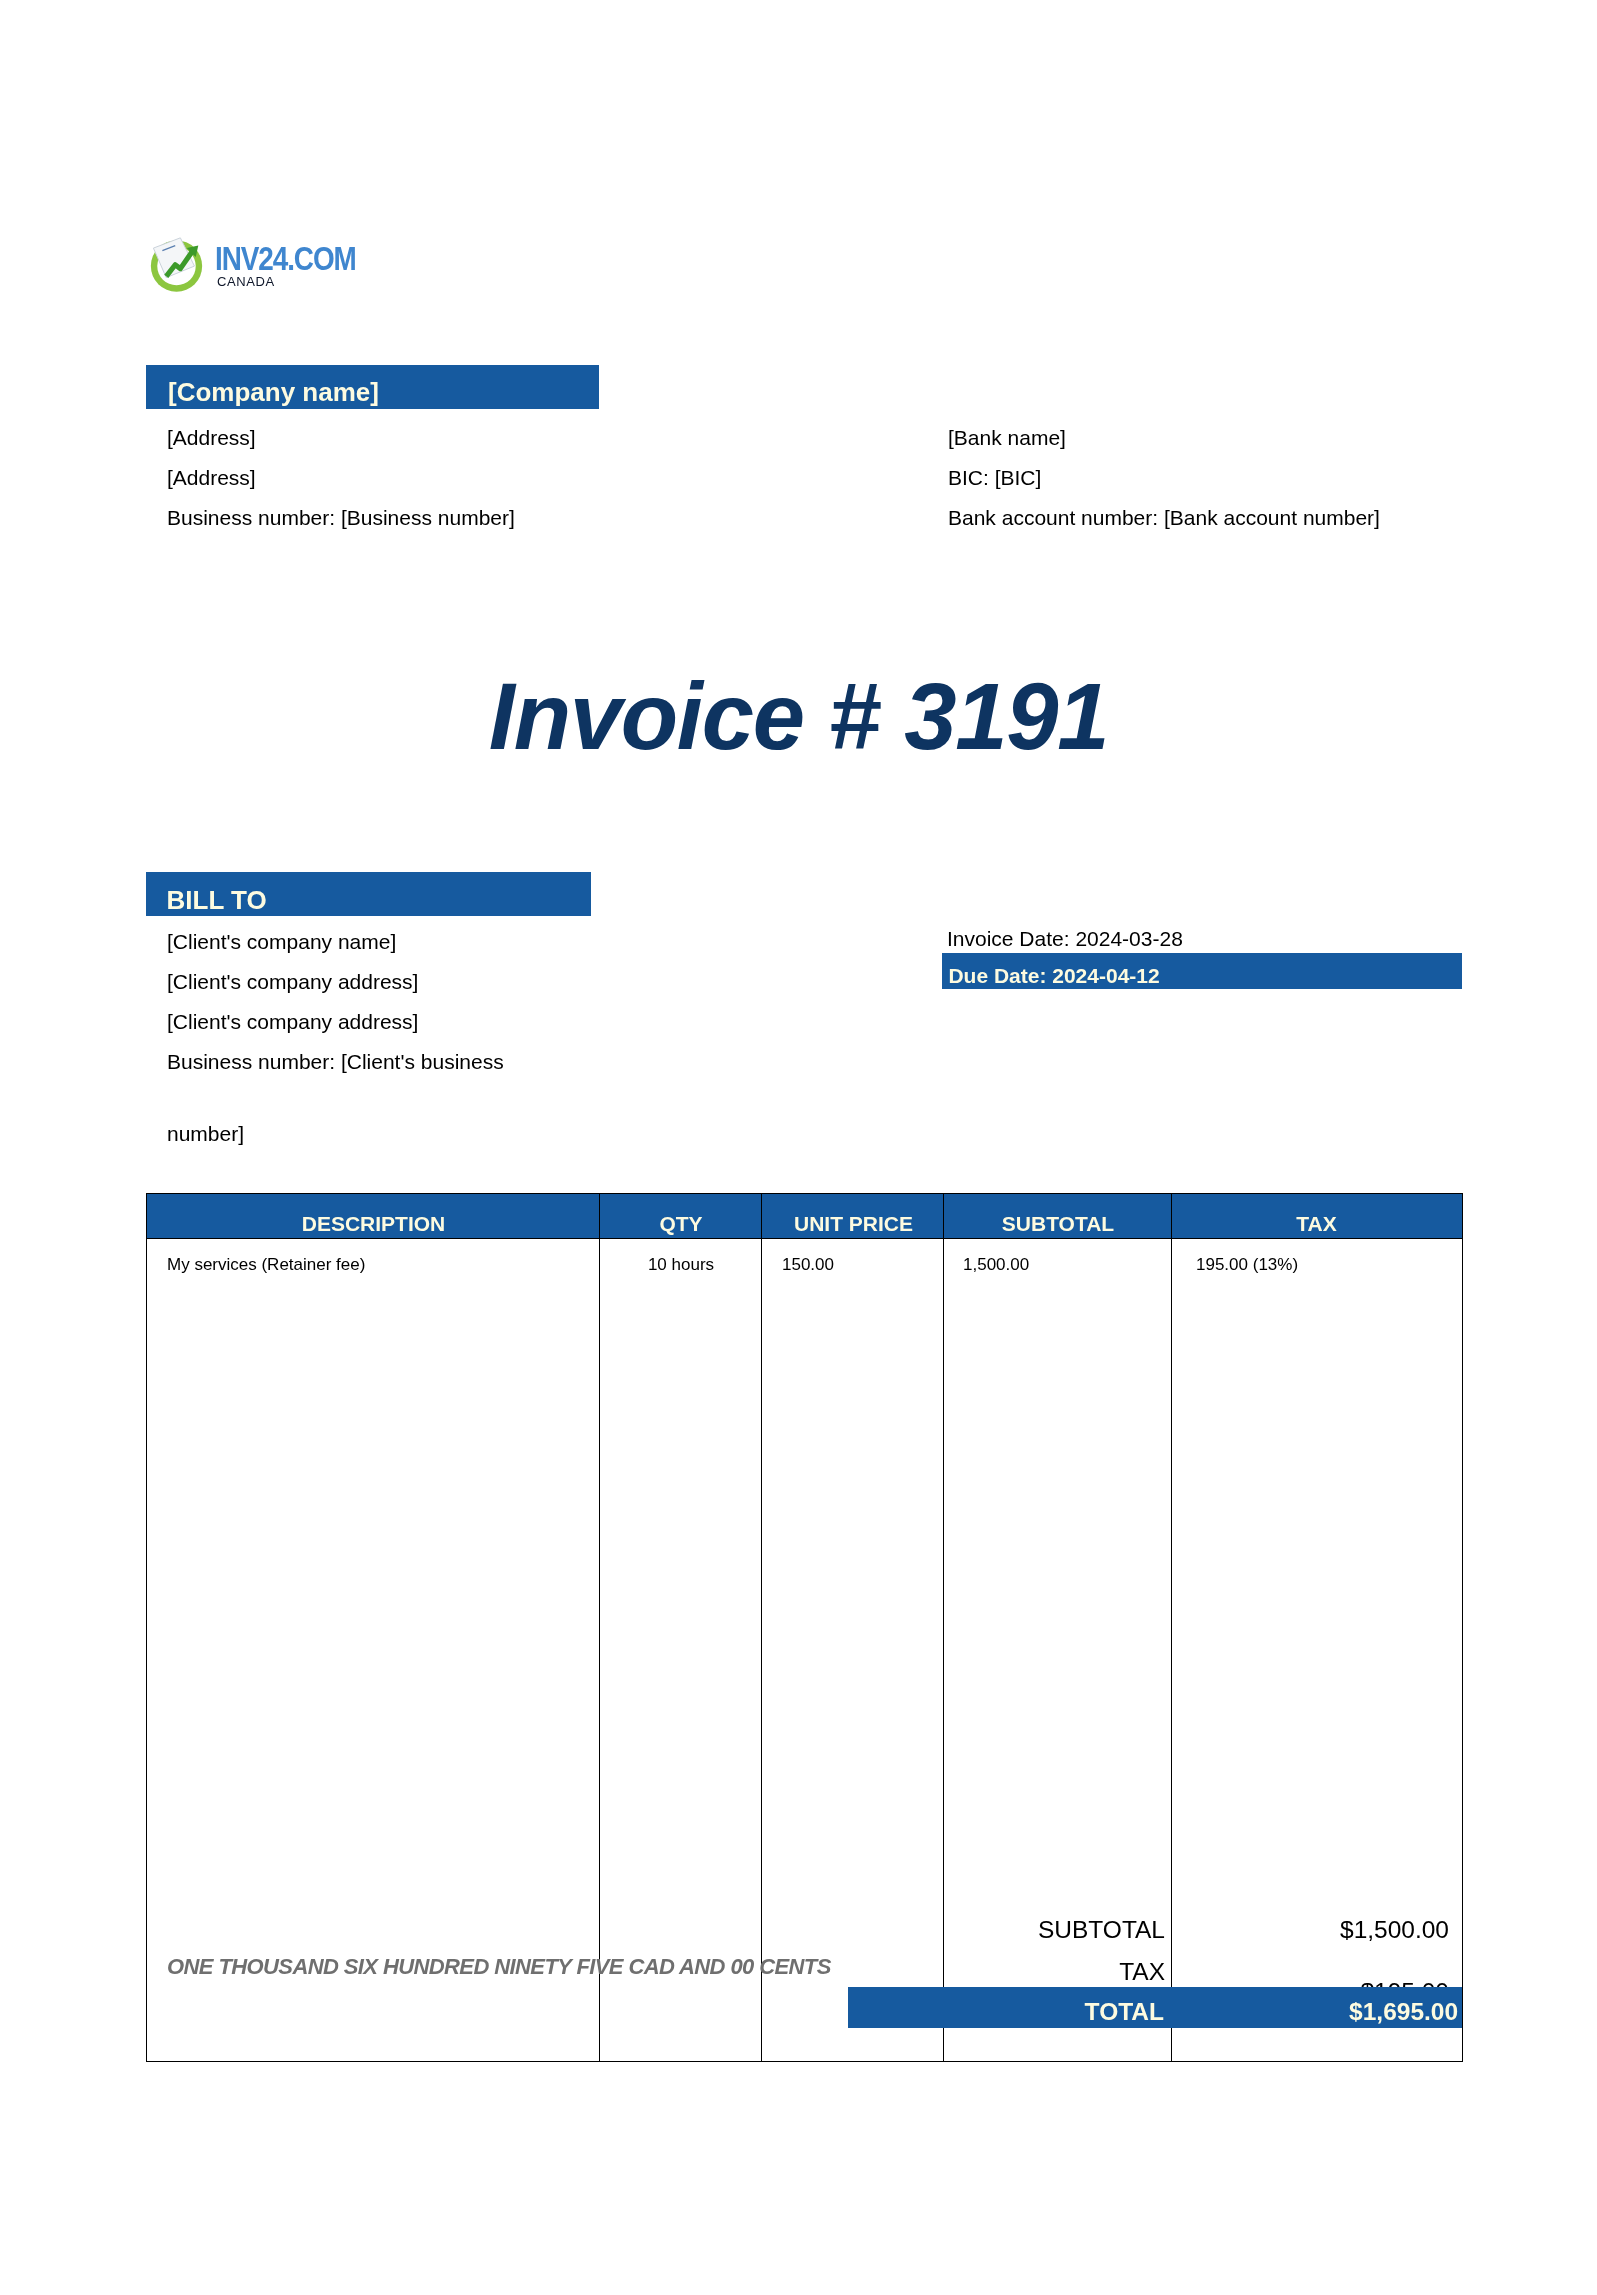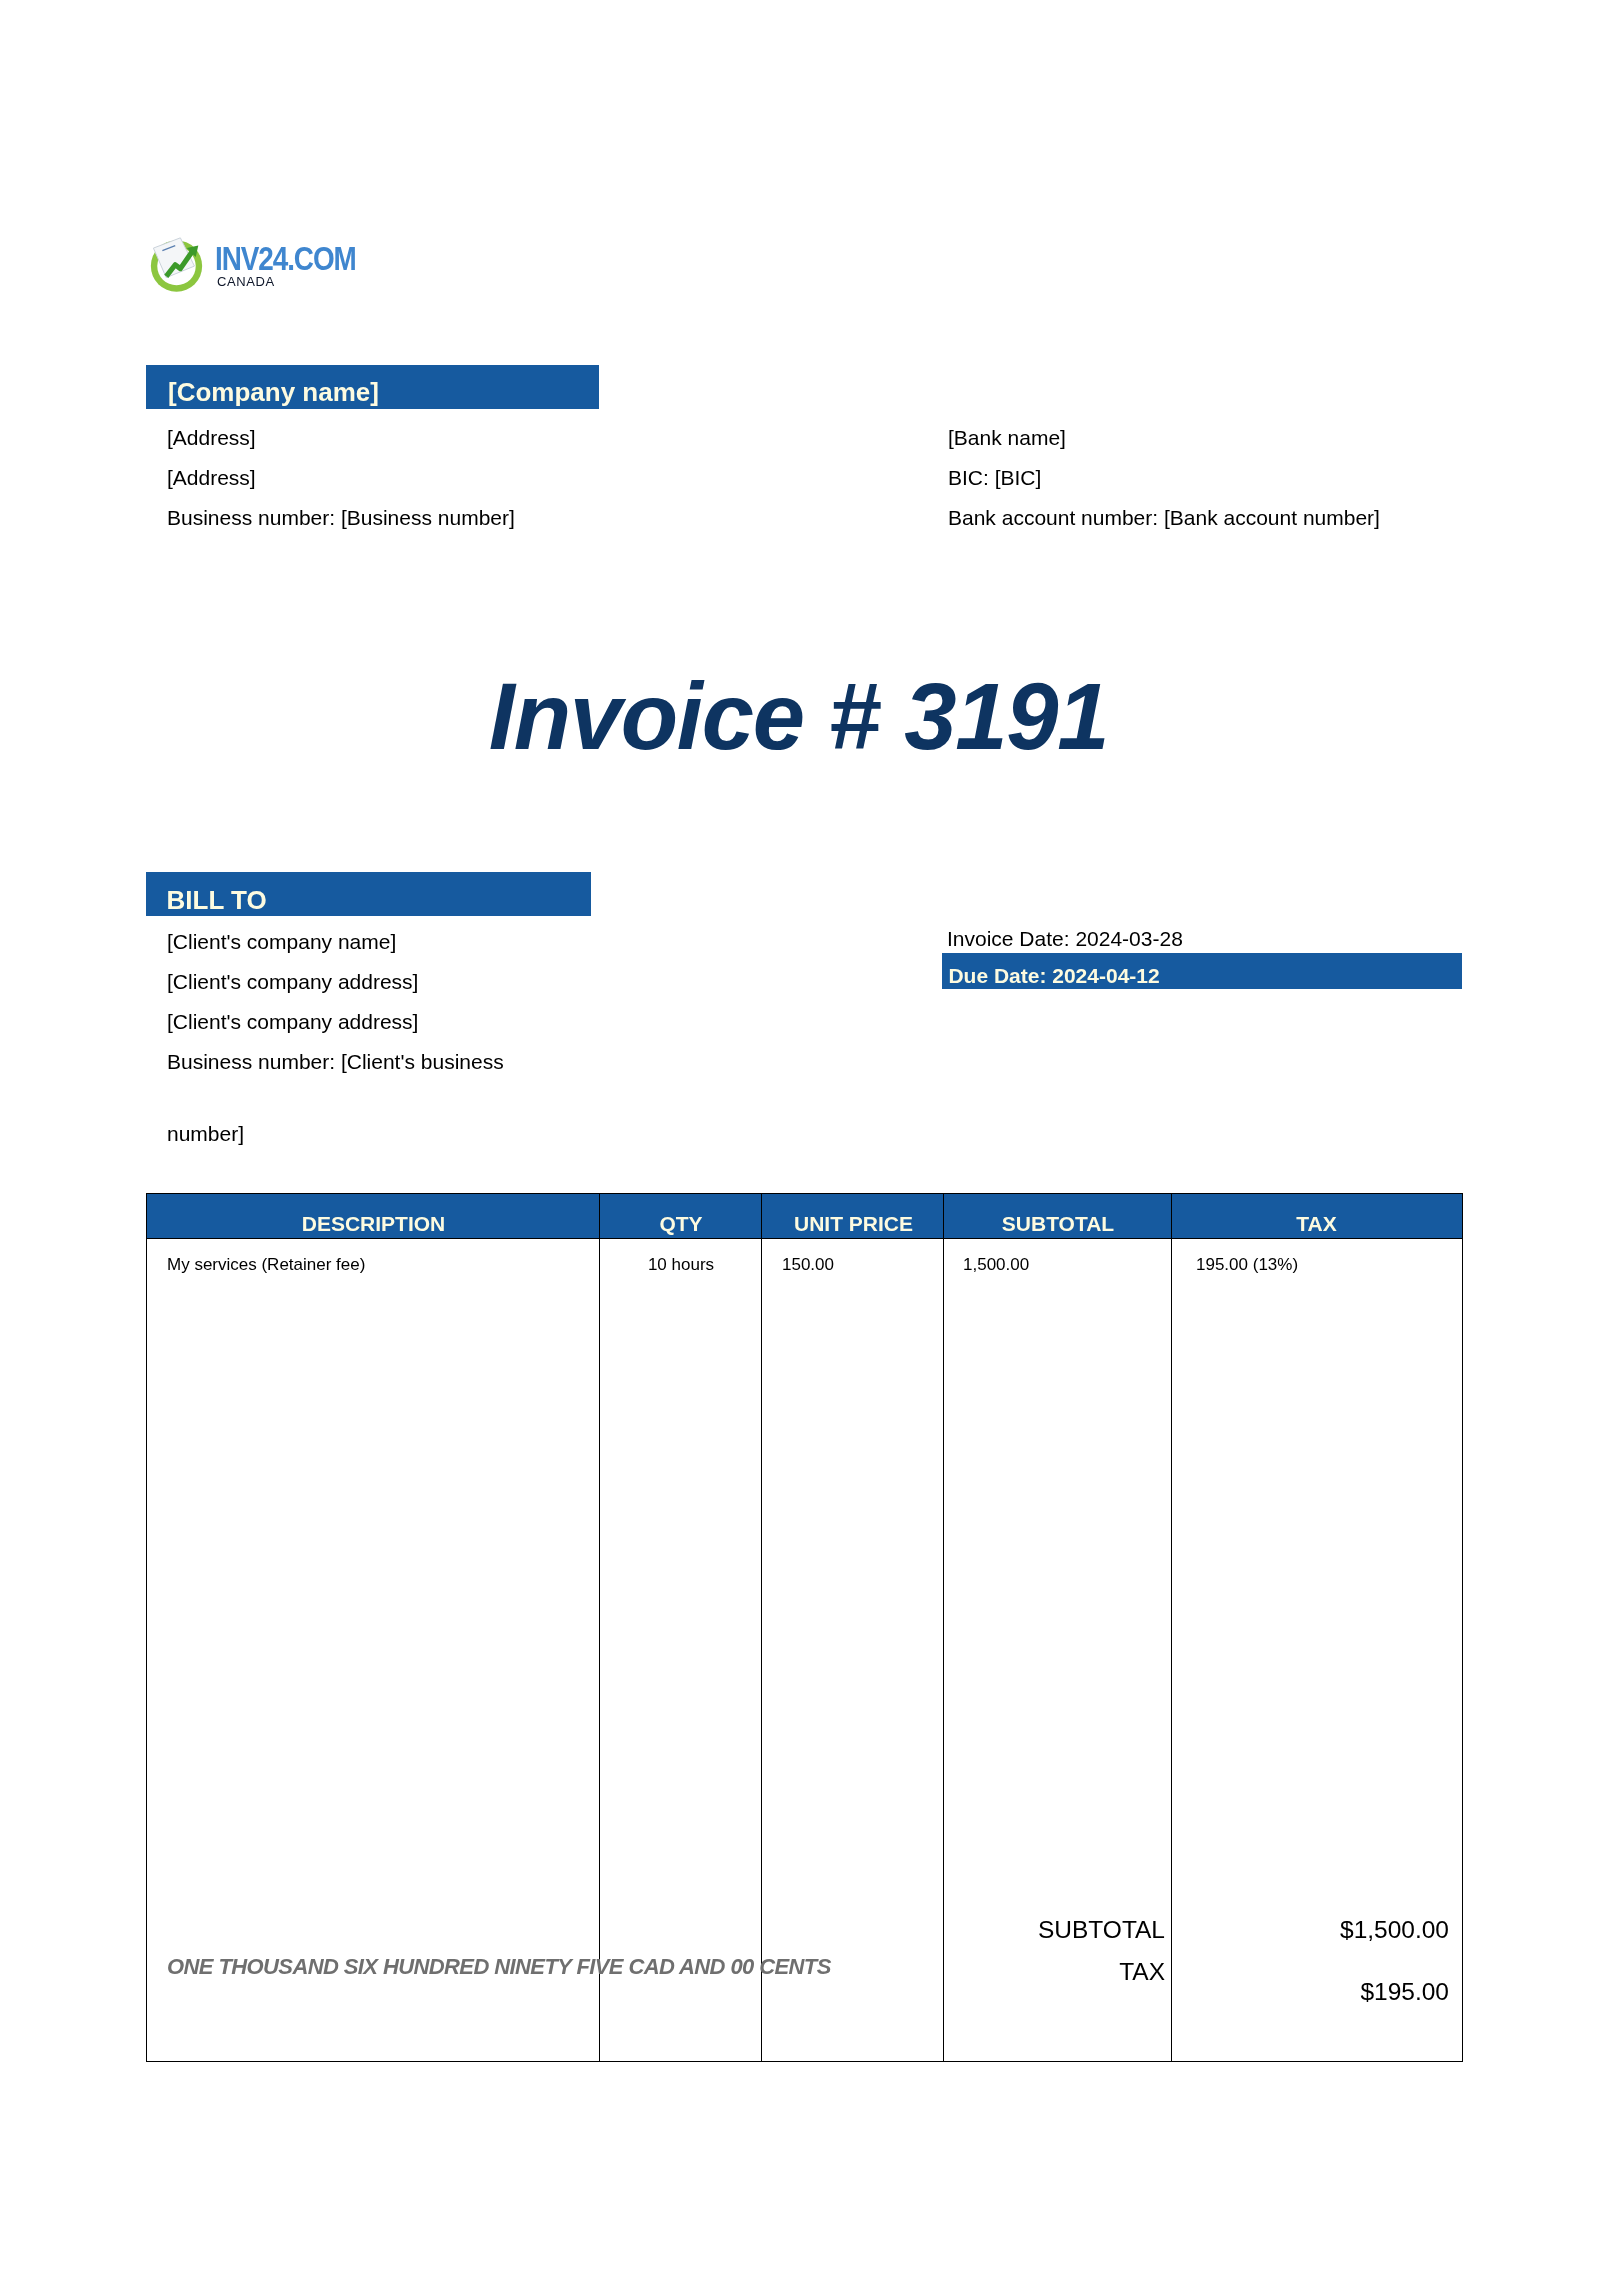--- a/index.html
+++ b/index.html
@@ -126,15 +126,19 @@
   </div>
 
   <div class="amount-words">ONE THOUSAND  SIX HUNDRED NINETY FIVE CAD AND 00 CENTS</div>
 
   <div class="sum-label" style="top:1918px;">SUBTOTAL</div>
   <div class="sum-value" style="top:1918px;">$1,500.00</div>
 
   <div class="sum-label" style="top:1960px;">TAX</div>
   <div class="sum-value" style="top:1960px;margin-top:20px;">$195.00</div>
 
+  <div class="bar total-bar">
+    <span class="sum-label">TOTAL</span>
+    <span class="sum-value">$1,695.00</span>
+  </div>
 
 </div>
 
 
 </body></html>

